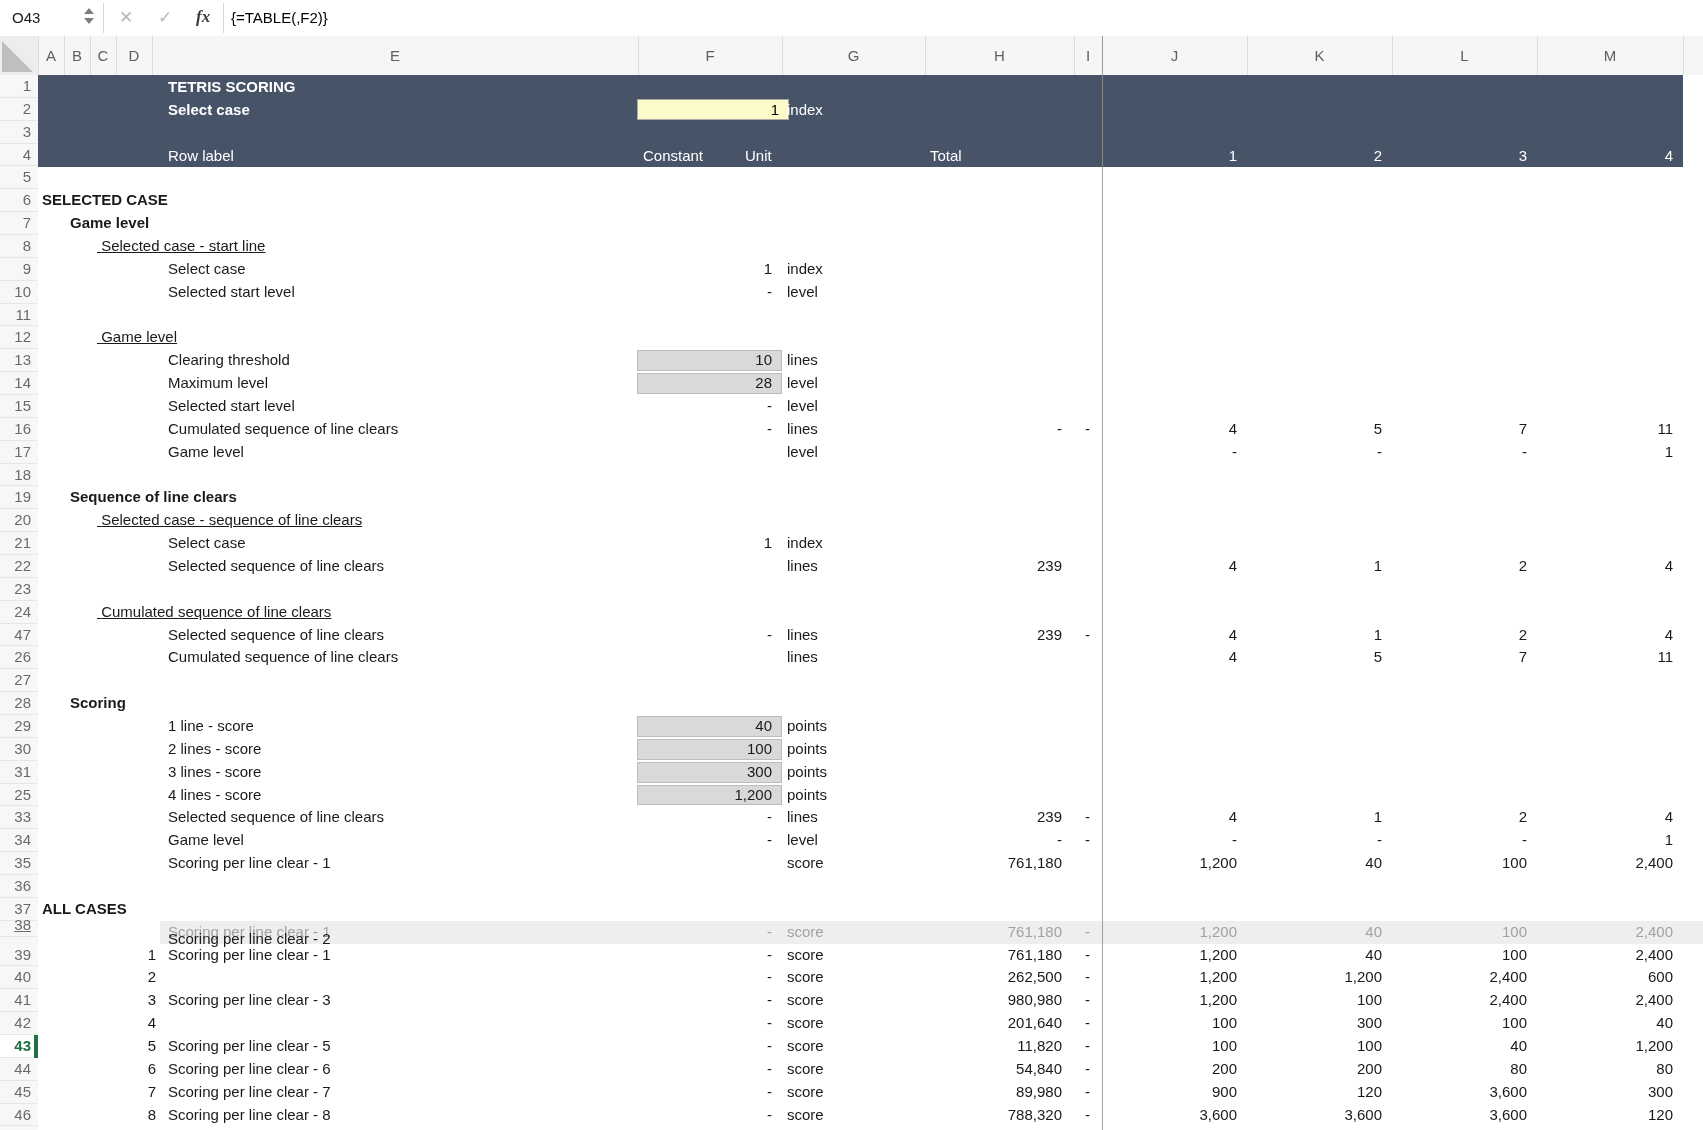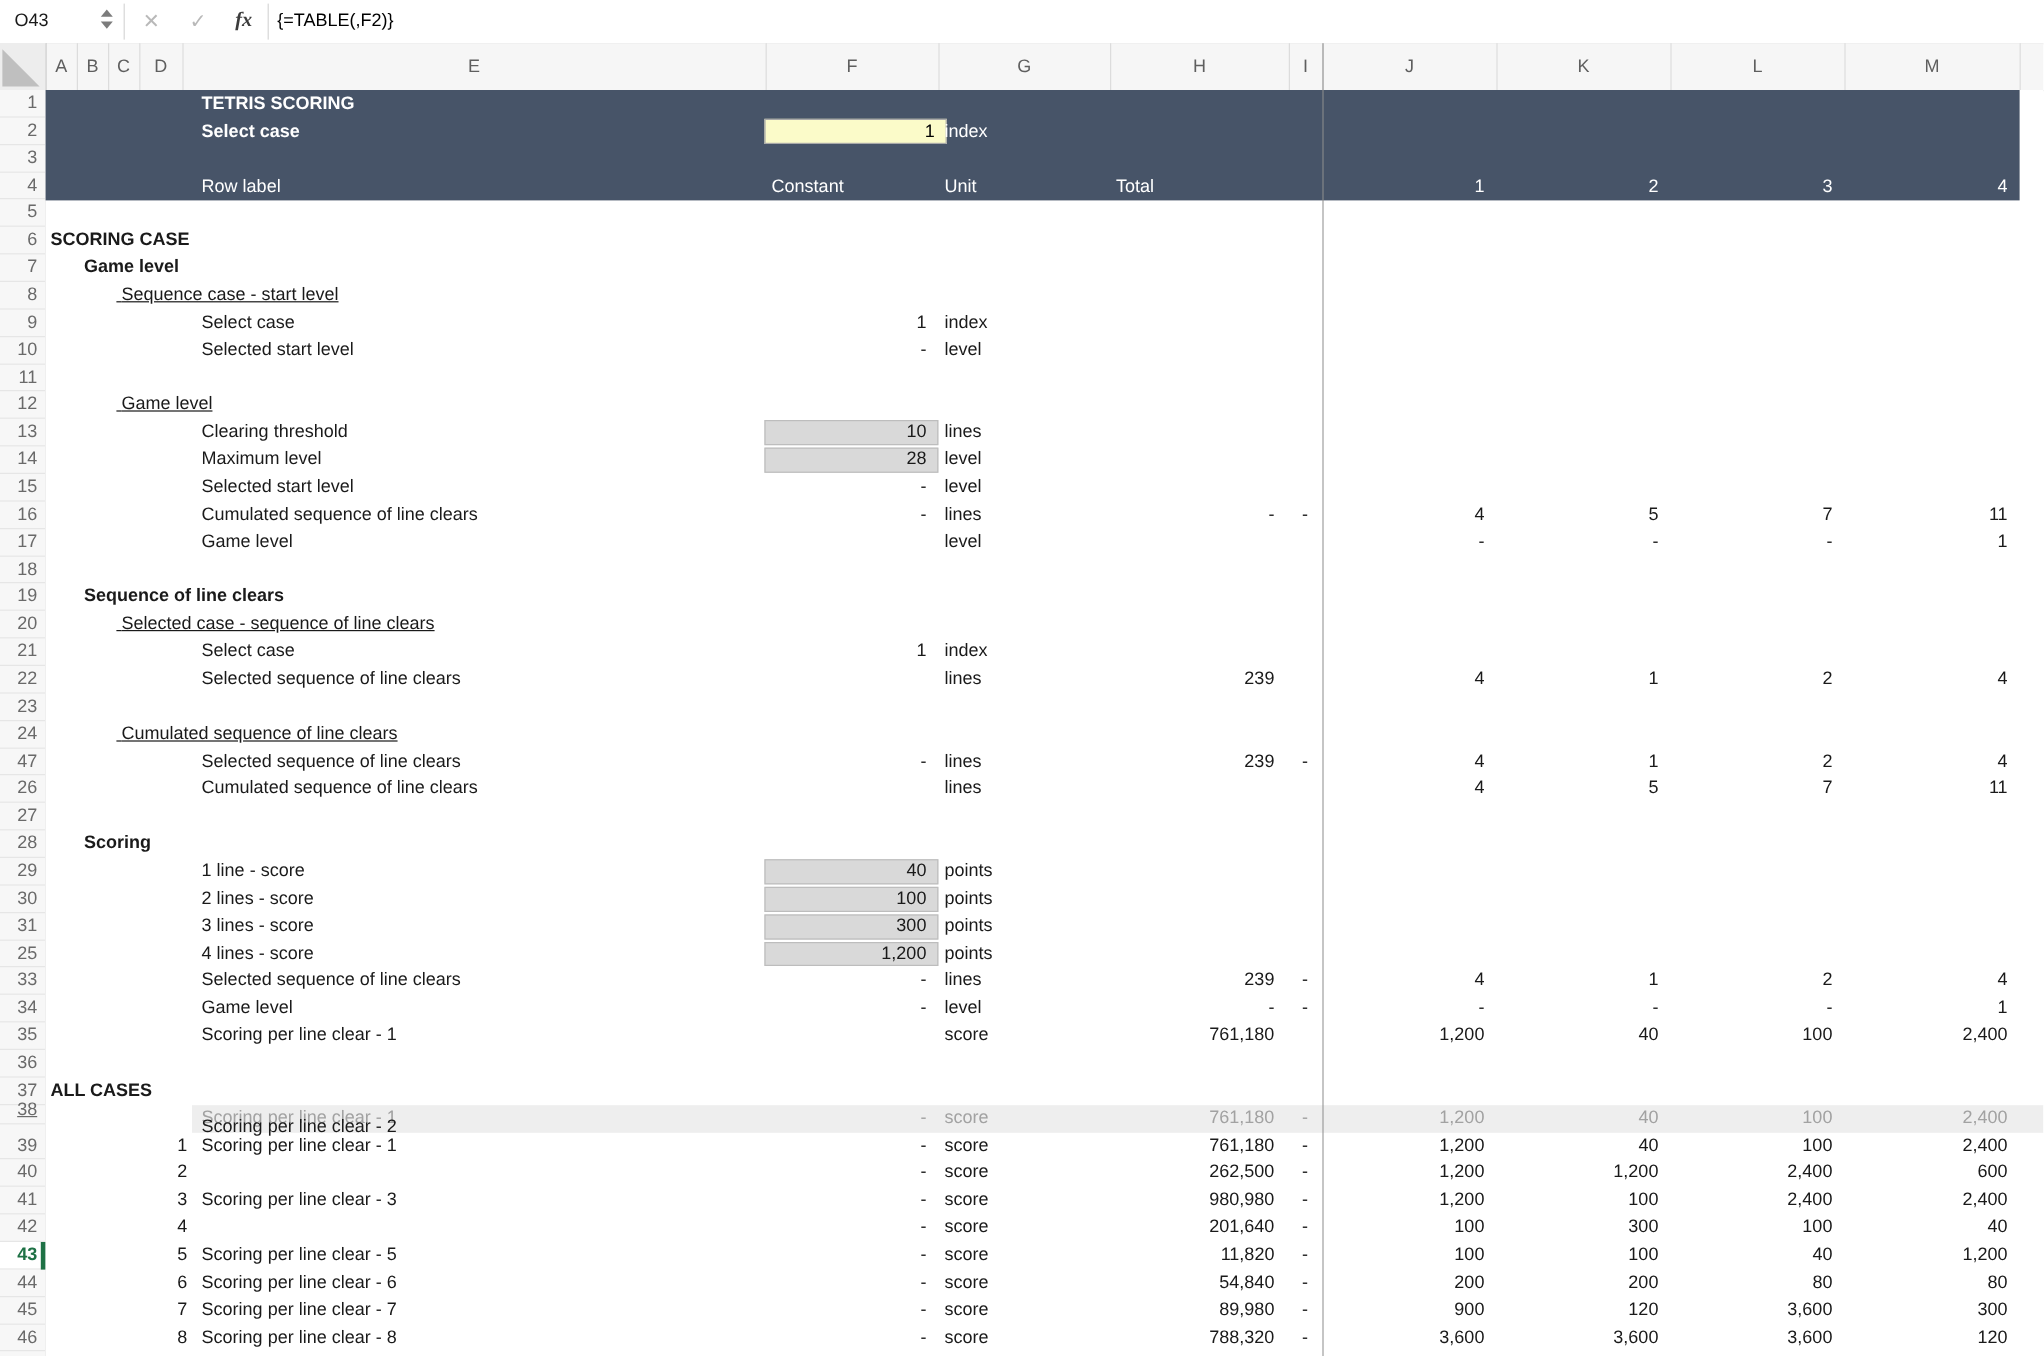--- a/index.html
+++ b/index.html
@@ -149,29 +149,29 @@
 
   <div id="sheet">
     <div id="dark-band"></div>
 
     <div class="hd-text hd-bold" style="left:130px;top:0">TETRIS SCORING</div>
     <div class="hd-text hd-bold" style="left:130px;top:23px">Select case</div>
     <div id="select-case-input">1</div>
     <div class="hd-text" style="left:749px;top:23px">index</div>
     <div class="hd-text" style="left:130px;top:69px">Row label</div>
     <div class="hd-text" style="left:605px;top:69px">Constant</div>
-    <div class="hd-text" style="left:749px;top:69px">Unit</div>
+    <div class="hd-text" style="left:707px;top:69px">Unit</div>
     <div class="hd-text" style="left:892px;top:69px">Total</div>
     <div class="hd-text" style="left:1064px;top:69px;width:135px;text-align:right">1</div>
     <div class="hd-text" style="left:1209px;top:69px;width:135px;text-align:right">2</div>
     <div class="hd-text" style="left:1354px;top:69px;width:135px;text-align:right">3</div>
     <div class="hd-text" style="left:1499px;top:69px;width:136px;text-align:right">4</div>
-  <div class="cell s-sec" style="left: 4px; top: 114.285px; width: 470px; height: 22.857px; line-height: 22.857px;">SCORING CASE</div>
+  <div class="cell s-sec" style="left: 4px; top: 114.285px; width: 470px; height: 22.857px; line-height: 22.857px;">SELECTED CASE</div>
       <div class="cell s-grp" style="left: 32px; top: 137.142px; width: 470px; height: 22.857px; line-height: 22.857px;">Game level</div>
-      <div class="cell s-u" style="left: 59px; top: 159.999px; width: 470px; height: 22.857px; line-height: 22.857px;">Sequence case - start level</div>
+      <div class="cell s-u" style="left: 59px; top: 159.999px; width: 470px; height: 22.857px; line-height: 22.857px;">Selected case - start line</div>
       <div class="cell" style="left: 130px; top: 182.856px; width: 470px; height: 22.857px; line-height: 22.857px;">Select case</div>
       <div class="cell r" style="left: 600px; top: 182.856px; width: 144px; height: 22.857px; line-height: 22.857px; padding-right: 10px;">1</div>
       <div class="cell" style="left: 749px; top: 182.856px; width: 139px; height: 22.857px; line-height: 22.857px;">index</div>
       <div class="cell" style="left: 130px; top: 205.713px; width: 470px; height: 22.857px; line-height: 22.857px;">Selected start level</div>
       <div class="cell r" style="left: 600px; top: 205.713px; width: 144px; height: 22.857px; line-height: 22.857px; padding-right: 10px;">-</div>
       <div class="cell" style="left: 749px; top: 205.713px; width: 139px; height: 22.857px; line-height: 22.857px;">level</div>
       <div class="cell s-u" style="left: 59px; top: 251.427px; width: 470px; height: 22.857px; line-height: 22.857px;">Game level</div>
       <div class="gray-input" style="left: 599px; width: 145px; top: 275.284px; height: 20.857px;"></div>
       <div class="cell" style="left: 130px; top: 274.284px; width: 470px; height: 22.857px; line-height: 22.857px;">Clearing threshold</div>
       <div class="cell r" style="left: 600px; top: 274.284px; width: 144px; height: 22.857px; line-height: 22.857px; padding-right: 10px;">10</div>

